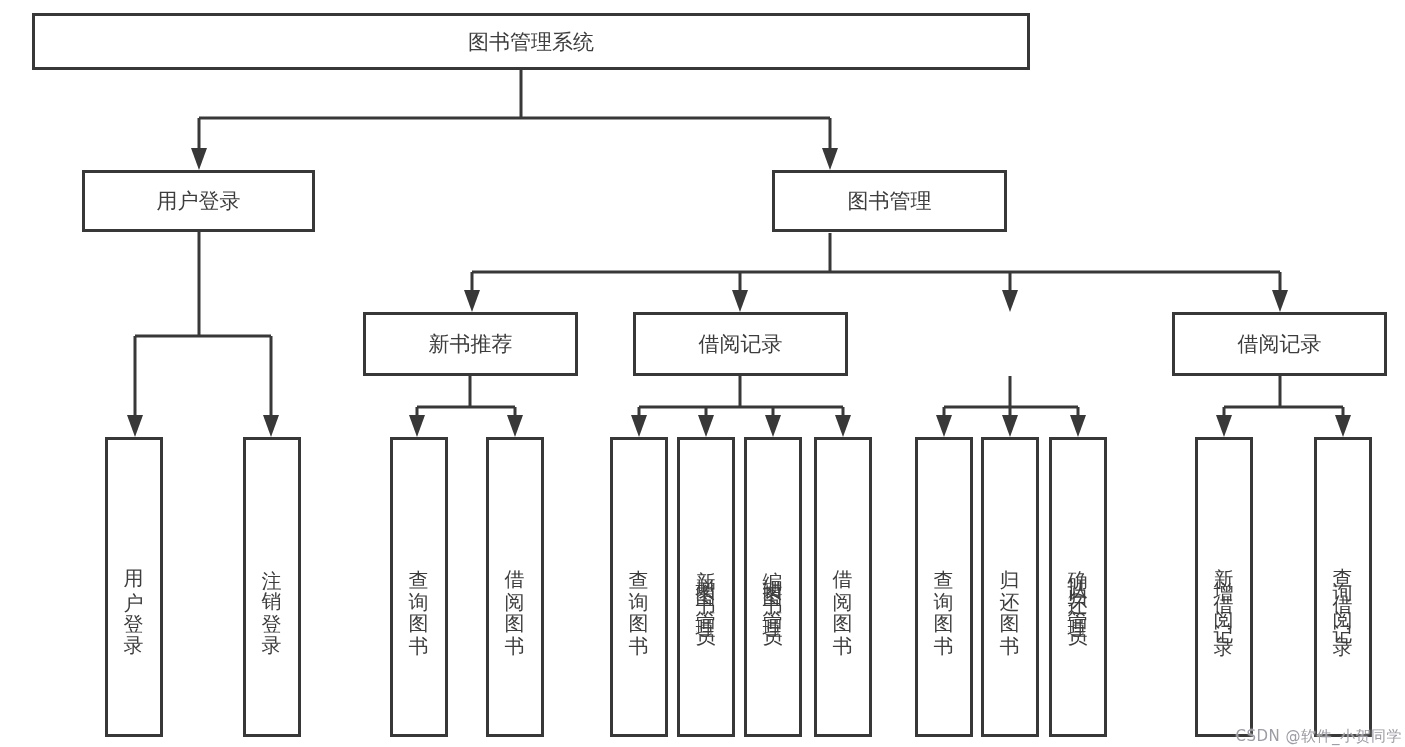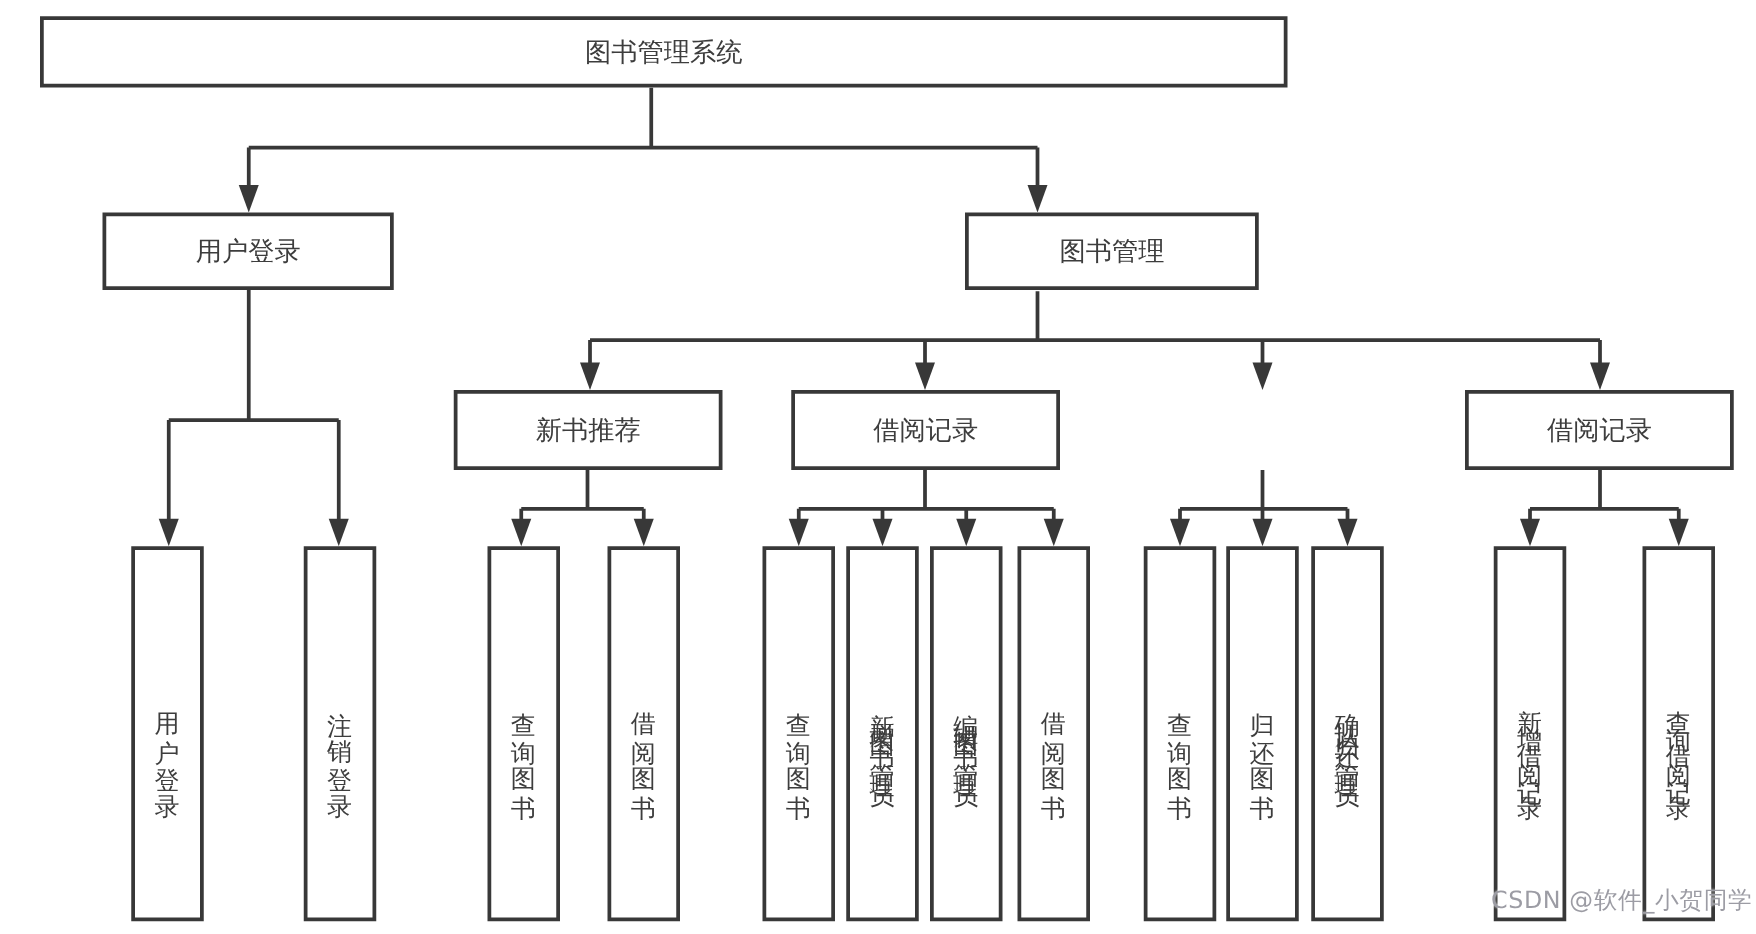--- a/index.html
+++ b/index.html
@@ -39,22 +39,22 @@
     writing-mode:vertical-rl;
     text-orientation:mixed;
     font-size:20px;
     line-height:1;
   }
   .v4{letter-spacing:22px;margin-bottom:-22px;}
   .v6{letter-spacing:14px;margin-bottom:-14px;}
   .v9{letter-spacing:8px;margin-bottom:-8px;}
   .watermark{
     position:absolute;
-    right:3px;bottom:14px;
-    font-size:19px;
+    right:3px;bottom:1px;
+    font-size:15px;
     color:var(--watermark);
     letter-spacing:0.5px;
     text-shadow:0 0 2px #ffffff;
     z-index:5;
     white-space:nowrap;
   }
 </style>
 </head>
 <body>
 

